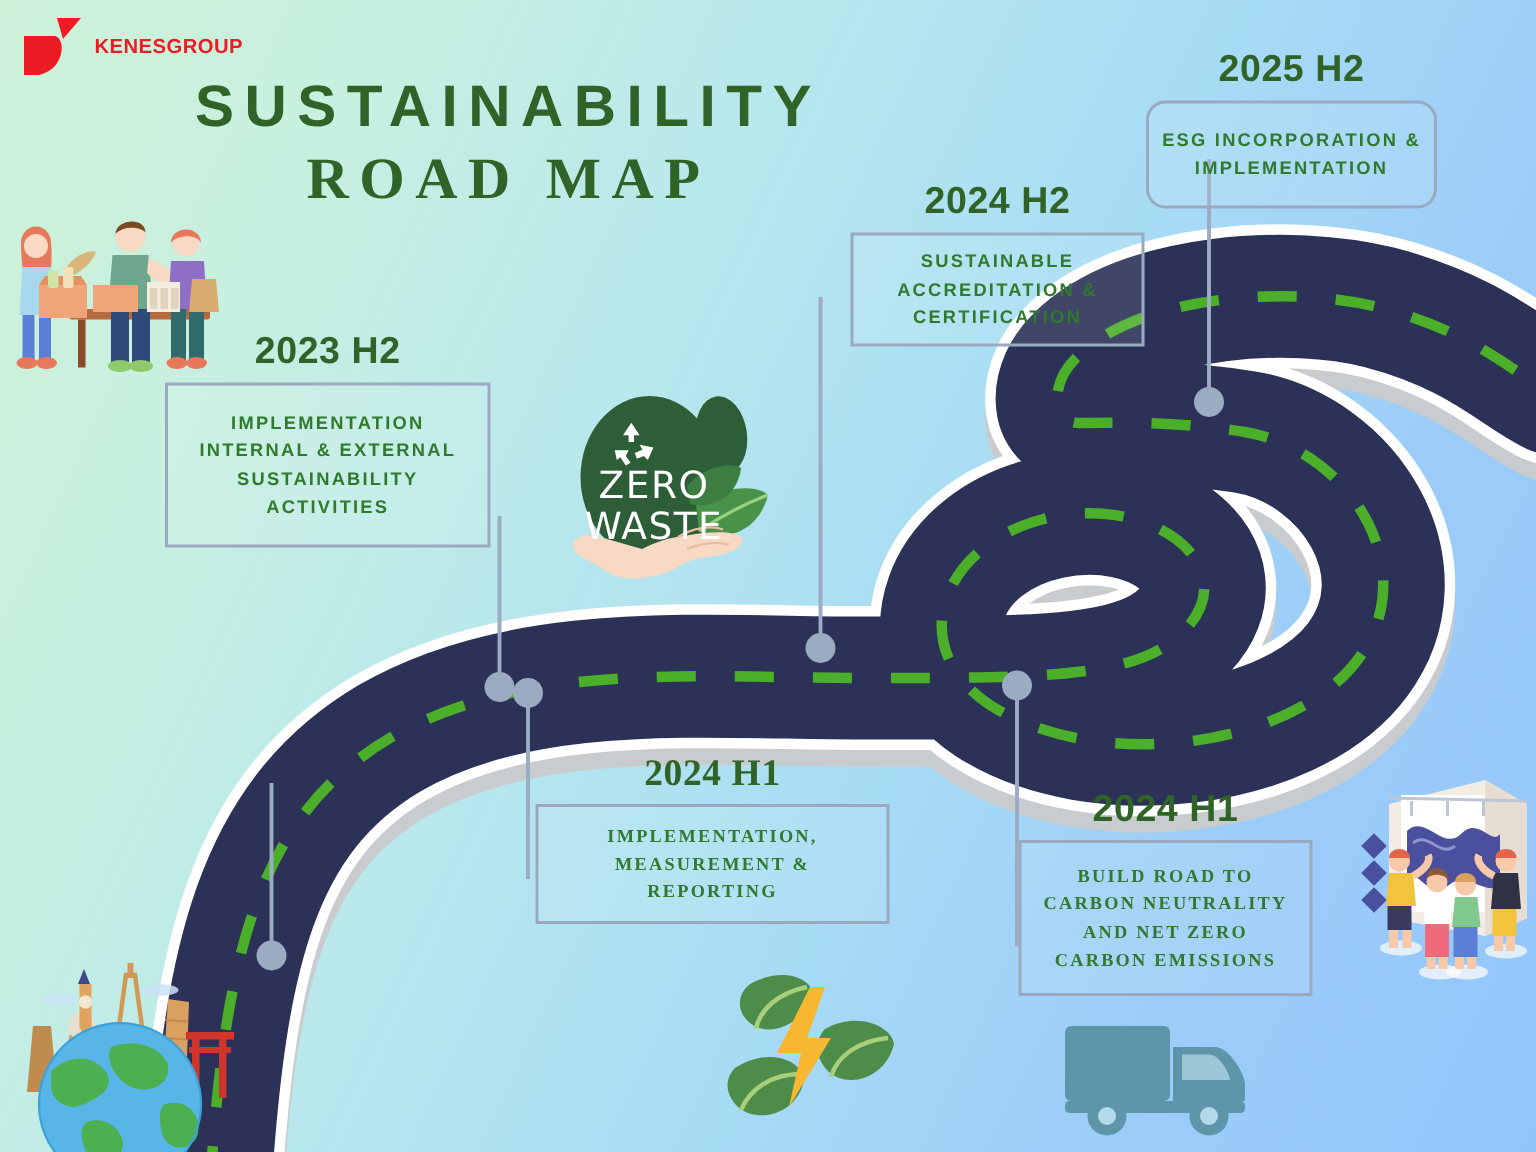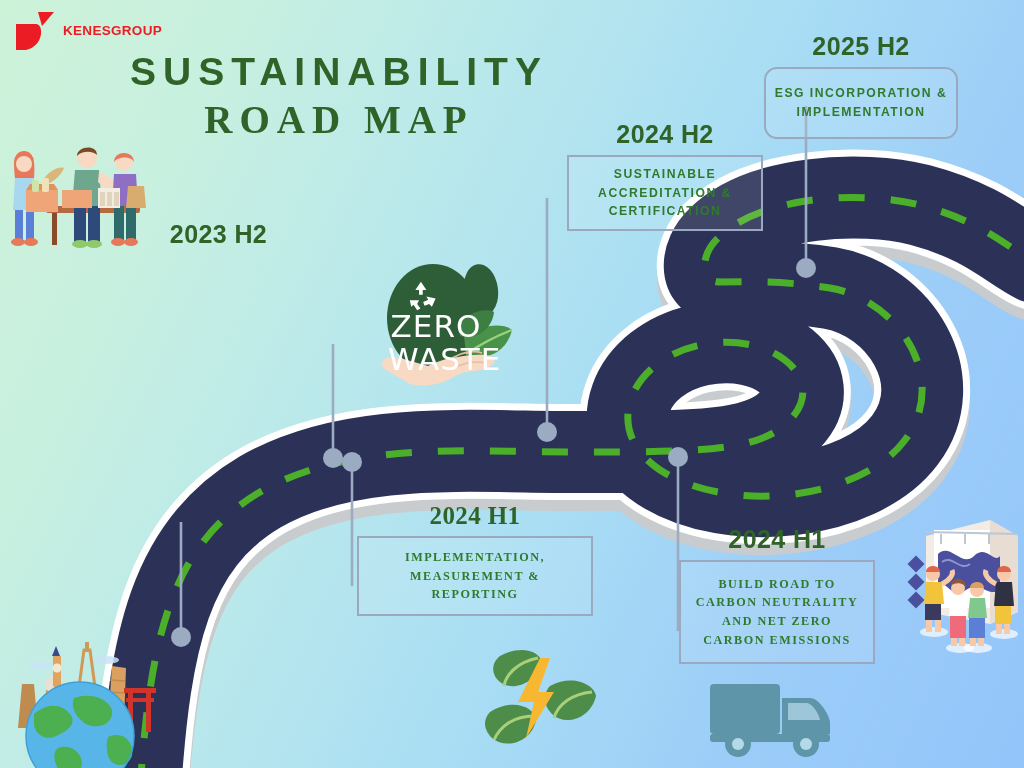--- a/index.html
+++ b/index.html
@@ -64,21 +64,21 @@
   #ms-2024h2 .ms-box { height: 76px; display:flex; align-items:center; justify-content:center;}
   #ms-2025h1 { left: 679px; top: 525px; width: 196px; }
   #ms-2025h1 .ms-box { height: 104px; display:flex; align-items:center; justify-content:center;font-family:Liberation Serif, serif;}
   #ms-2025h2 { left: 764px; top: 32px; width: 194px; }
   #ms-2025h2 .ms-box { height: 72px; display:flex; align-items:center; justify-content:center;border-radius:13px;}
 
   
   #zero-waste { position: absolute; left: 366px; top: 258px; width: 170px; height: 140px; }
   #zero-waste .zw-text {
     position: absolute; left: 22px; top: 52px; width: 96px;
-    color: #ffffff; font-size: 31px; font-weight: normal;
+    color: #ffffff; font-size: 25px; font-weight: normal;
     text-align: center; line-height: 1.08; letter-spacing: 1px;
     font-family: "DejaVu Sans", sans-serif;
   }
 
   
   .illus { position: absolute; }
   #illus-market { left: 2px; top: 138px; width: 160px; height: 112px; }
   #illus-globe  { left: 0px; top: 632px; width: 160px; height: 136px; }
   #illus-booth  { left: 890px; top: 512px; width: 134px; height: 150px; }
   #illus-energy { left: 478px; top: 640px; width: 128px; height: 118px; }
@@ -156,20 +156,21 @@
   </div>
 
   <div id="title">
     <span>SUSTAINABILITY</span>
     <span class="l2">ROAD MAP</span>
   </div>
 
 
   <div class="milestone" id="ms-2023h2">
     <div class="ms-year">2023 H2</div>
+    <div class="ms-box">IMPLEMENTATION INTERNAL &amp; EXTERNAL SUSTAINABILITY ACTIVITIES</div>
   </div>
 
   <div class="milestone" id="ms-2024h1">
     <div class="ms-year">2024 H1</div>
     <div class="ms-box">IMPLEMENTATION, MEASUREMENT &amp; REPORTING</div>
   </div>
 
   <div class="milestone" id="ms-2024h2">
     <div class="ms-year">2024 H2</div>
     <div class="ms-box">SUSTAINABLE ACCREDITATION &amp; CERTIFICATION</div>

